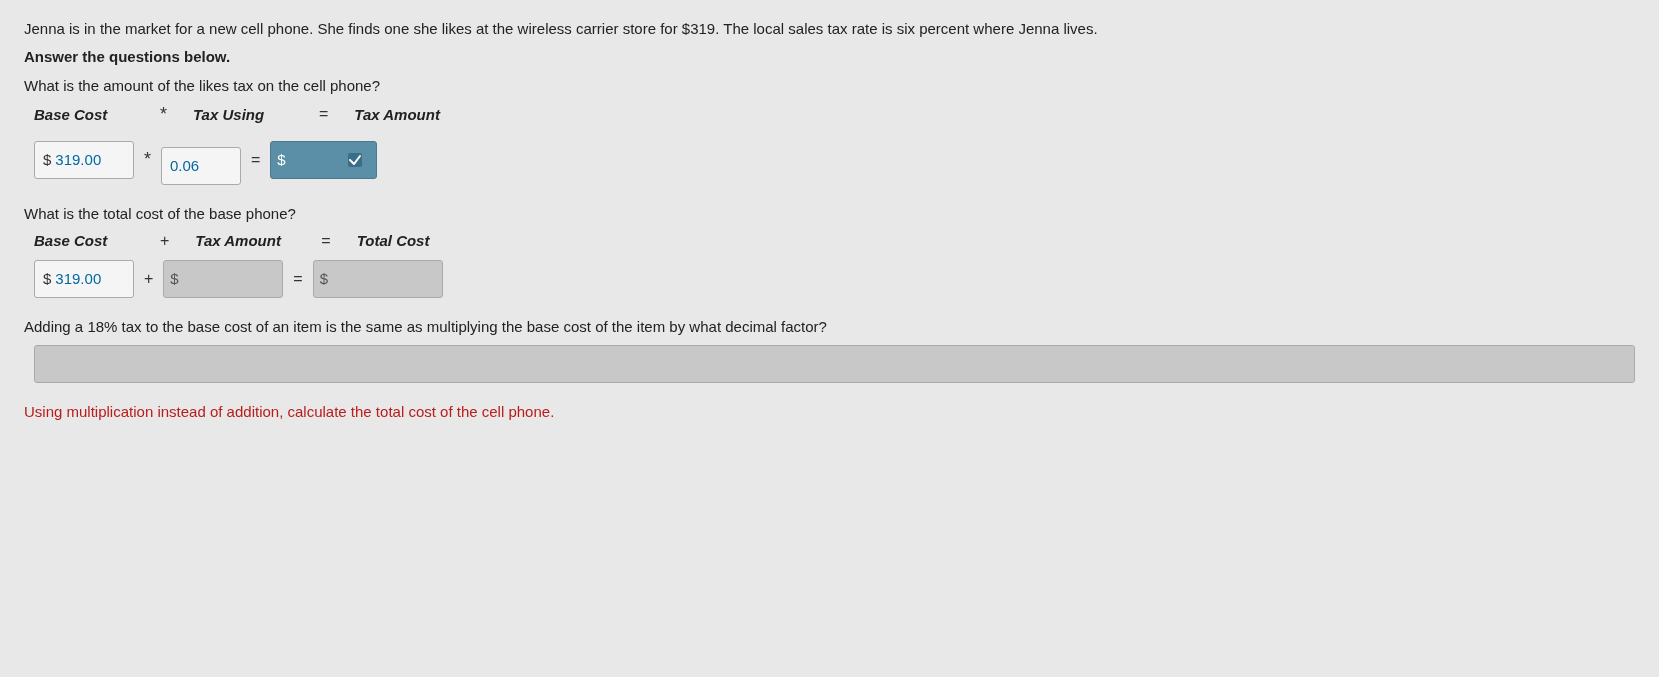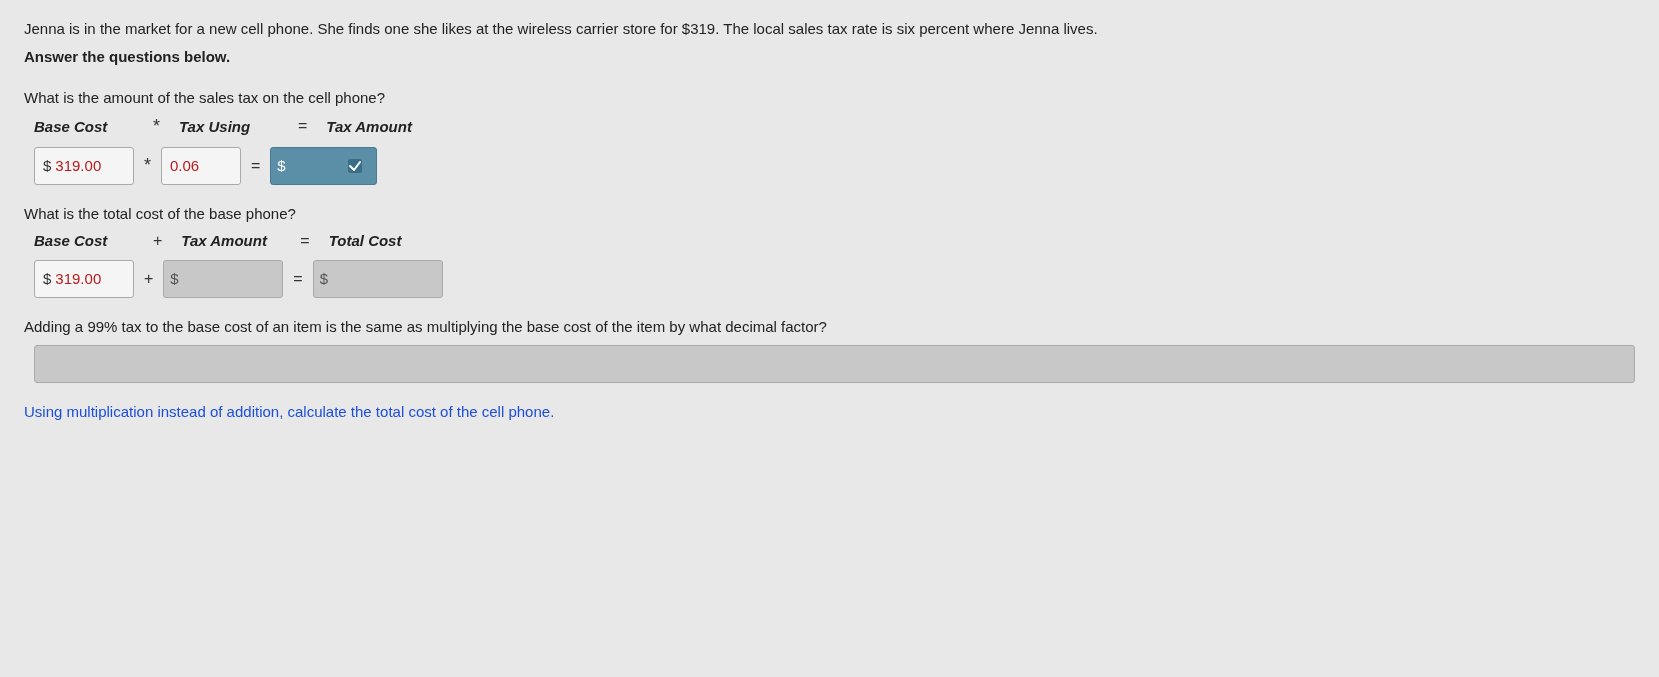--- a/index.html
+++ b/index.html
@@ -13,30 +13,30 @@
       width: 1659px;
     }
     .intro-text {
       font-size: 15px;
       margin-bottom: 7px;
       line-height: 1.5;
     }
     .answer-label {
       font-weight: bold;
       font-size: 15px;
-      margin-bottom: 24px;
+      margin-bottom: 12px;
     }
     .question-text {
       font-size: 15px;
       margin-bottom: 10px;
     }
     .formula-row {
       display: flex;
       align-items: center;
-      gap: 19px;
+      gap: 26px;
       margin-bottom: 10px;
       margin-left: 10px;
     }
     .formula-label {
       font-weight: bold;
       font-style: italic;
       font-size: 15px;
       min-width: 100px;
     }
     .formula-op {
@@ -65,21 +65,21 @@
       min-width: 100px;
       height: 38px;
     }
     .field-box .dollar {
       color: #333;
       margin-right: 4px;
       font-size: 15px;
     }
     .field-value {
       font-size: 15px;
-      color: #b91c1c;
+      color: #0369a1;
     }
     .tax-amount-input {
       display: flex;
       align-items: center;
       background: #5b8fa8;
       border: 1px solid #4a7a8f;
       border-radius: 3px;
       padding: 4px 6px;
       min-width: 80px;
       height: 38px;
@@ -174,55 +174,55 @@
       border: none;
       background: transparent;
       outline: none;
       font-size: 15px;
       color: #555;
       width: 60px;
     }
     .bottom-text {
       font-size: 15px;
       margin-top: 8px;
-      color: #1d4ed8;
+      color: #b91c1c;
     }
     .section {
       margin-bottom: 8px;
     }
     .op-star {
       font-size: 18px;
       color: #333;
     }
   </style>
 </head>
 <body>
 
 <div class="intro-text">Jenna is in the market for a new cell phone. She finds one she likes at the wireless carrier store for $319. The local sales tax rate is six percent where Jenna lives.</div>
 
 <div class="answer-label">Answer the questions below.</div>
 
 <div class="section">
-  <div class="question-text">What is the amount of the sales tax on the cell phone?</div>
+  <div class="question-text">What is the amount of the likes tax on the cell phone?</div>
 
   <div class="formula-row">
     <span class="formula-label">Base Cost</span>
     <span class="op-star">*</span>
     <span class="formula-label">Tax Using</span>
     <span class="formula-eq">=</span>
     <span class="formula-label">Tax Amount</span>
   </div>
 
   <div class="input-row">
     <div class="field-box">
       <span class="dollar">$</span>
       <span class="field-value">319.00</span>
     </div>
     <span class="op-star">*</span>
-    <div class="field-box" style="min-width:80px;">
+    <div class="field-box" style="min-width:80px;margin-top:12px;">
       <span class="field-value">0.06</span>
     </div>
     <span class="formula-eq">=</span>
     <div class="tax-amount-input">
       <span class="dollar">$</span>
       <input type="text" value="" style="">
       <button class="check-btn">
         <svg width="14" height="14" viewBox="0 0 14 14">
           <rect x="0" y="0" width="14" height="14" fill="#3a6e85" rx="2"></rect>
           <polyline points="2,7 6,11 12,3" fill="none" stroke="white" stroke-width="2" stroke-linecap="round" stroke-linejoin="round"></polyline>
@@ -255,21 +255,21 @@
     </div>
     <span class="formula-eq">=</span>
     <div class="total-input">
       <span class="dollar">$</span>
       <input type="text" value="" style="">
     </div>
   </div>
 </div>
 
 <div class="section">
-  <div class="question-text">Adding a 99% tax to the base cost of an item is the same as multiplying the base cost of the item by what decimal factor?</div>
+  <div class="question-text">Adding a 18% tax to the base cost of an item is the same as multiplying the base cost of the item by what decimal factor?</div>
   <div class="decimal-input">
     <input type="text" value="" style="">
   </div>
 </div>
 
 <div class="section">
   <div class="bottom-text">Using multiplication instead of addition, calculate the total cost of the cell phone.</div>
 </div>
 
 </body></html>

